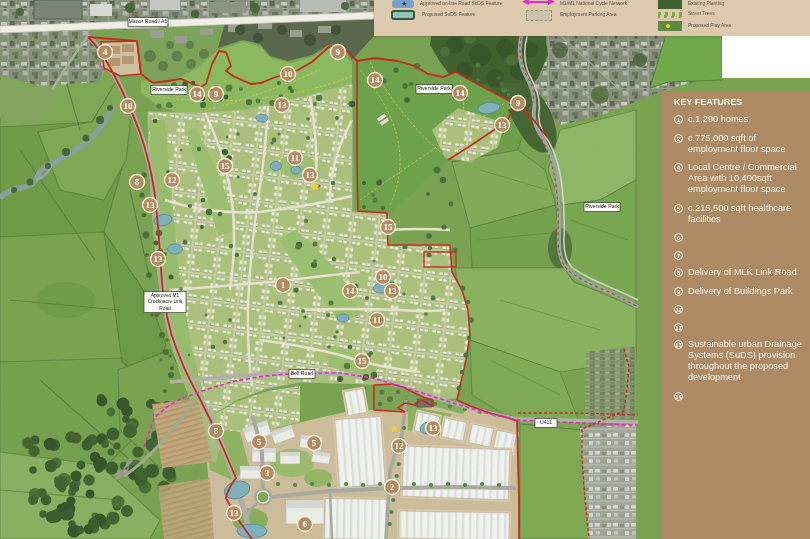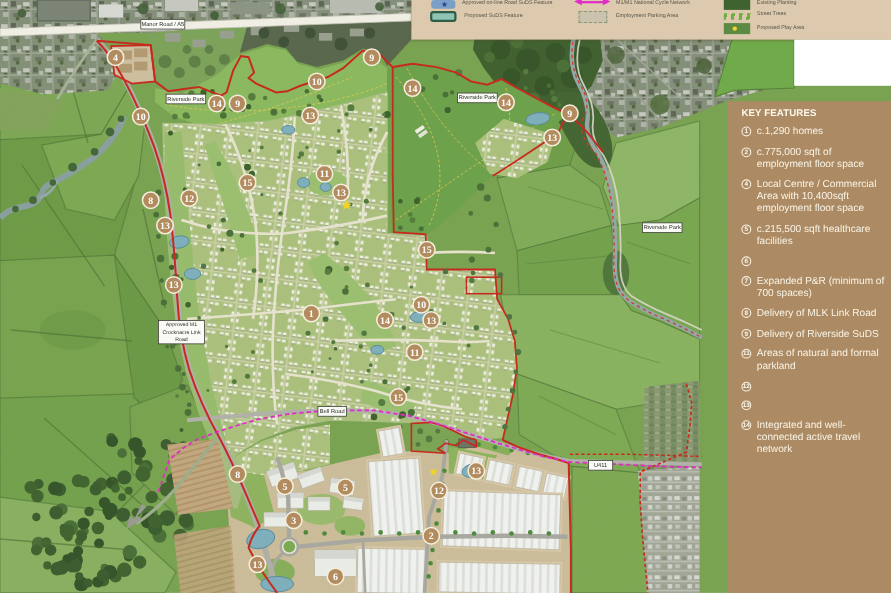--- a/index.html
+++ b/index.html
@@ -936,37 +936,35 @@
       </div>
 <div class="kf">
         <span class="num">5</span>
         <span class="kt">c.215,500 sqft healthcare<br>facilities</span>
       </div>
 <div class="kf">
         <span class="num">6</span>
       </div>
 <div class="kf">
         <span class="num">7</span>
-        <span class="kt">Expanded P&amp;R (minimum of<br>700 spaces)</span>
       </div>
 <div class="kf">
         <span class="num">8</span>
         <span class="kt">Delivery of MLK Link Road</span>
       </div>
 <div class="kf">
         <span class="num">9</span>
-        <span class="kt">Delivery of Riverside SuDS</span>
+        <span class="kt">Delivery of Buildings Park</span>
       </div>
 <div class="kf">
         <span class="num">11</span>
-        <span class="kt">Areas of natural and formal<br>parkland</span>
       </div>
 <div class="kf">
         <span class="num">12</span>
       </div>
 <div class="kf">
         <span class="num">13</span>
+        <span class="kt">Sustainable urban Drainage<br>Systems (SuDS) provision<br>throughout the proposed<br>development</span>
       </div>
 <div class="kf">
         <span class="num">14</span>
-        <span class="kt">Integrated and well-<br>connected active travel<br>network</span>
       </div>
 </div>
 </div>
 </body></html>

